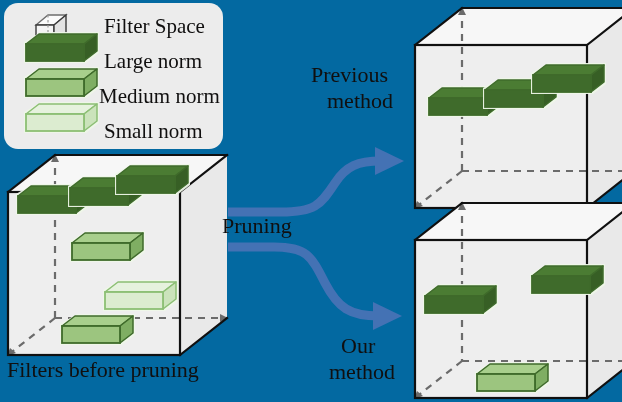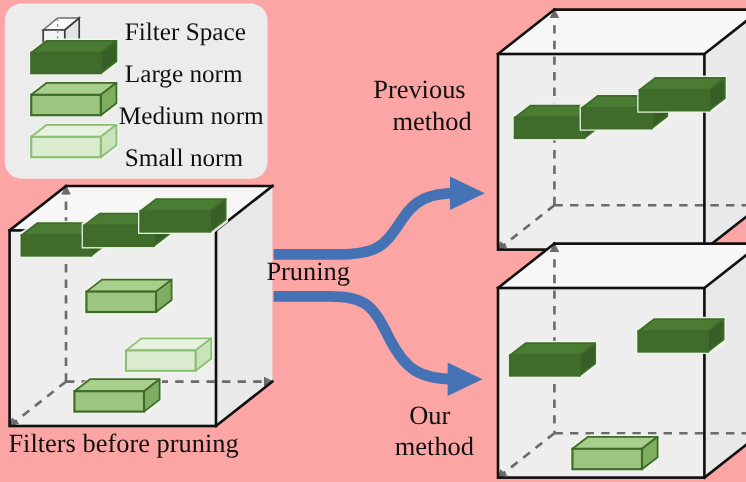--- a/index.html
+++ b/index.html
@@ -1,17 +1,17 @@
 <!DOCTYPE html>
 <html><head>
 <meta charset="utf-8">
 <style>
   html,body{margin:0;padding:0;background:#ffffff;}
   body{width:622px;height:402px;overflow:hidden;font-family:"Liberation Serif",serif;}
-  #root{position:relative;width:622px;height:402px;background:#fca5a5;}
+  #root{position:relative;width:622px;height:402px;background:#0369a1;}
   svg{display:block;}
   .lbl{font-family:"Liberation Serif",serif;fill:#100f0f;}
 </style>
 </head>
 <body>
 
 <div id="root">
 
   <svg width="622" height="402" style="position:absolute;left:0;top:0;">
     <defs>

